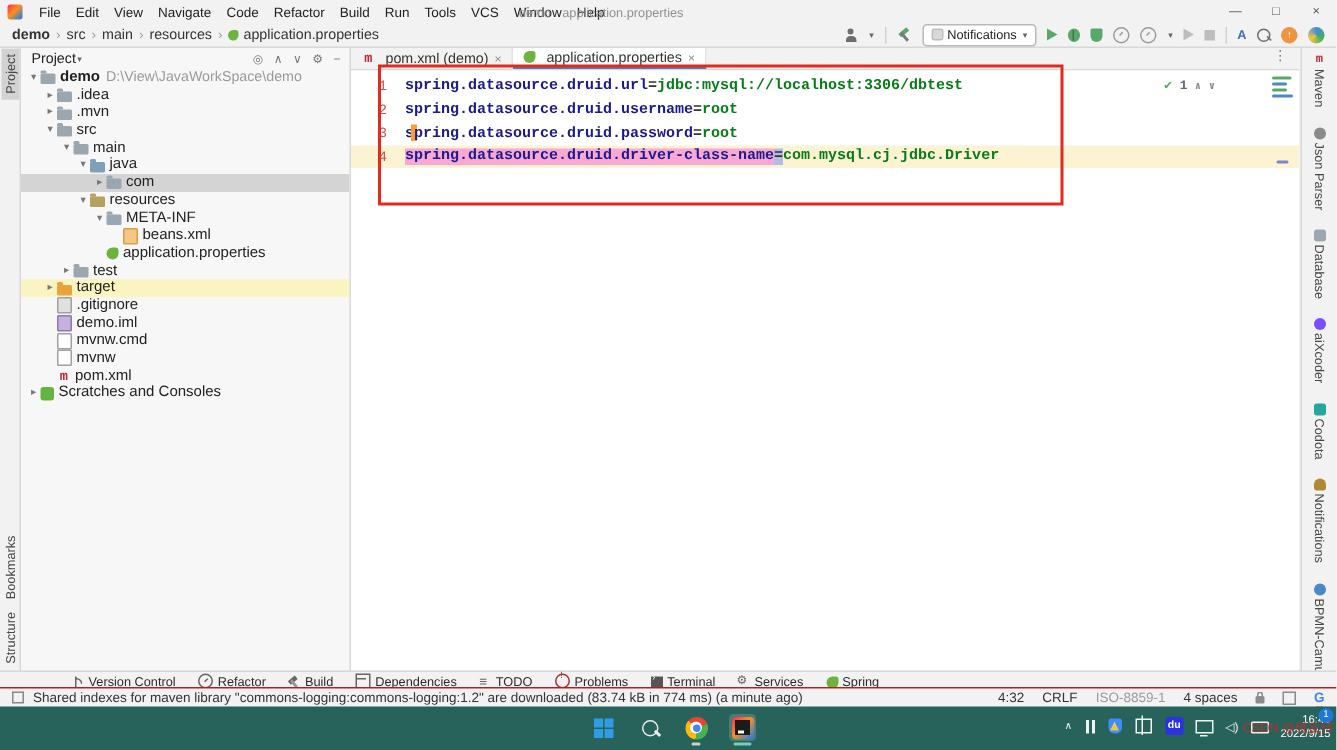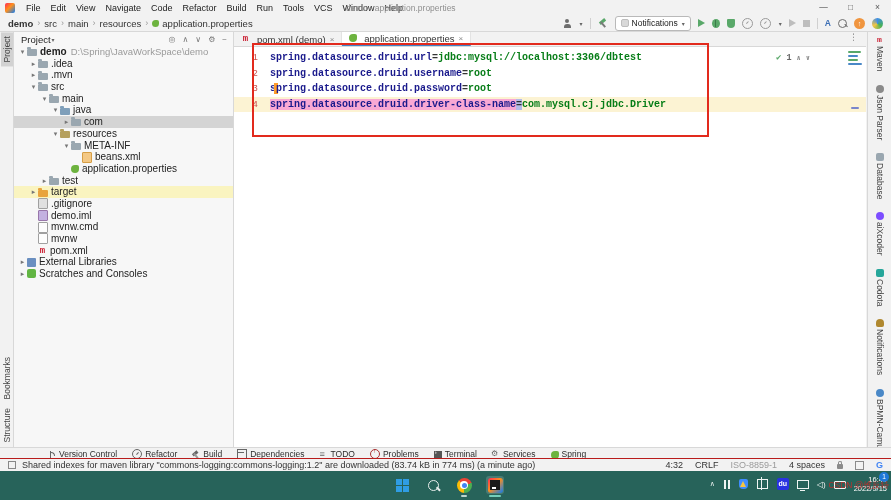--- a/index.html
+++ b/index.html
@@ -257,21 +257,21 @@
         <span>∨</span>
         <span>⚙</span>
         <span>−</span>
       </span>
     </div>
     <div class="tree" id="project-tree">
         <div class="tree-row" style="padding-left: 4px;">
           <span class="tw">▾</span>
           <span class="ticon i-folder"></span>
           <span class="tree-label bold">demo</span>
-          <span class="tree-suffix">D:\Spring\JavaWorkSpace\demo</span>
+          <span class="tree-suffix">D:\View\JavaWorkSpace\demo</span>
         </div>
         <div class="tree-row" style="padding-left: 15px;">
           <span class="tw">▸</span>
           <span class="ticon i-folder"></span>
           <span class="tree-label">.idea</span>
         </div>
         <div class="tree-row" style="padding-left: 15px;">
           <span class="tw">▸</span>
           <span class="ticon i-folder"></span>
           <span class="tree-label">.mvn</span>
@@ -343,25 +343,20 @@
         </div>
         <div class="tree-row" style="padding-left: 15px;">
           <span class="tw"></span>
           <span class="ticon i-file"></span>
           <span class="tree-label">mvnw</span>
         </div>
         <div class="tree-row" style="padding-left: 15px;">
           <span class="tw"></span>
           <span class="ticon i-maven">m</span>
           <span class="tree-label">pom.xml</span>
-        </div>
-        <div class="tree-row" style="padding-left: 4px;">
-          <span class="tw">▸</span>
-          <span class="ticon i-lib"></span>
-          <span class="tree-label">External Libraries</span>
         </div>
         <div class="tree-row" style="padding-left: 4px;">
           <span class="tw">▸</span>
           <span class="ticon i-scratch"></span>
           <span class="tree-label">Scratches and Consoles</span>
         </div>
       </div>
   </div>
 
   <div id="editor">

